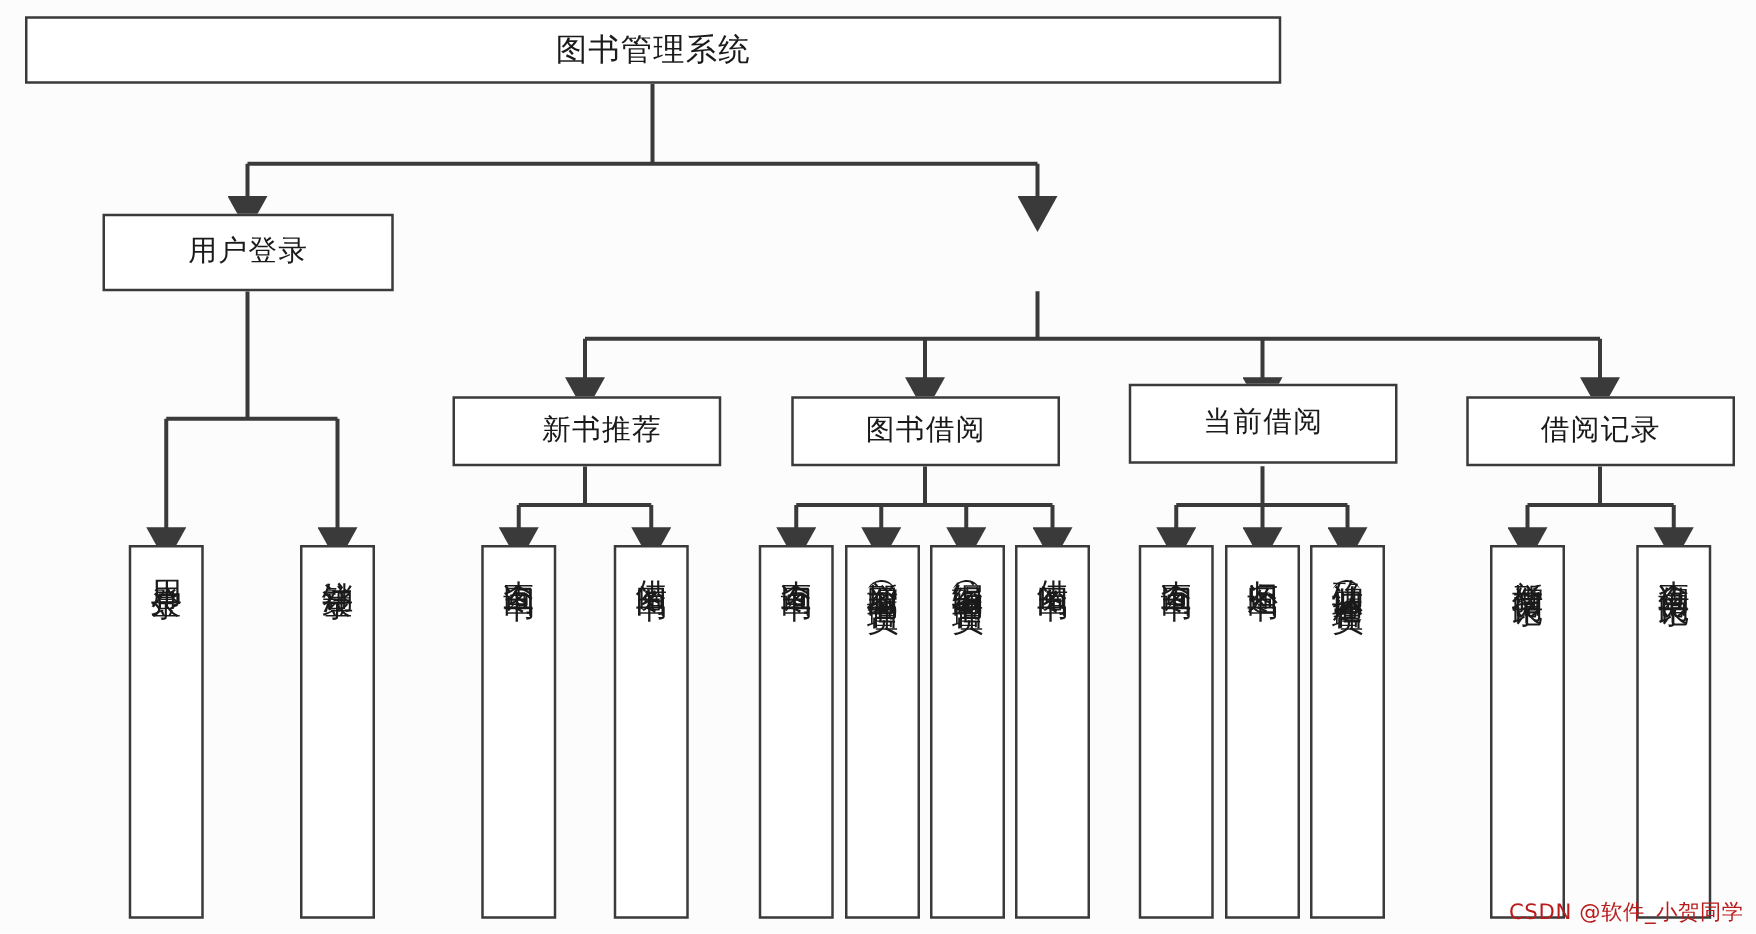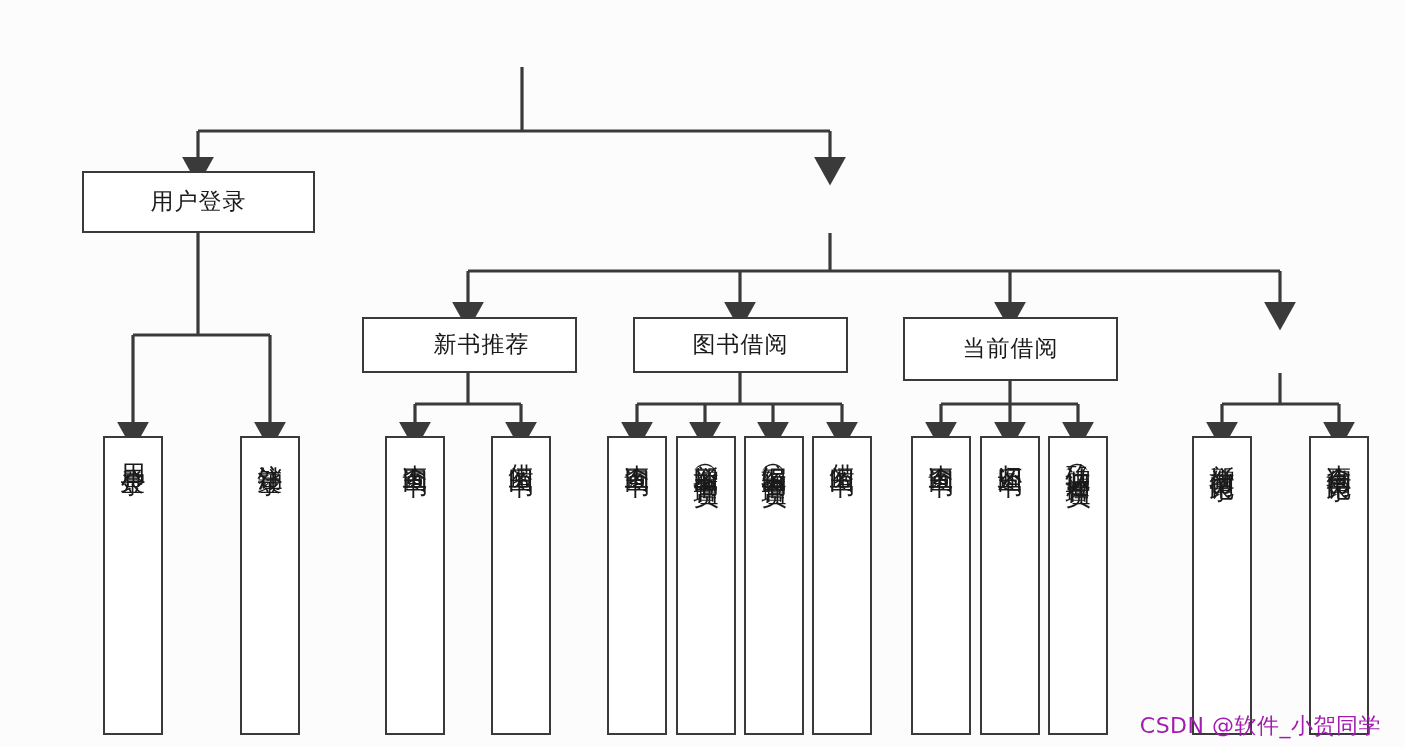--- a/index.html
+++ b/index.html
@@ -56,24 +56,24 @@
     text-orientation: upright;
     font-size: 25px;
     letter-spacing: 3px;
     line-height: 1;
   }
   .node.root .label {
     font-size: 25px;
   }
   #watermark {
     position: absolute;
-    right: 24px;
+    right: 10px;
     bottom: 6px;
-    font-size: 22px;
-    color: #a21caf;
+    font-size: 17px;
+    color: #b91c1c;
     letter-spacing: 0.5px;
     z-index: 3;
     white-space: pre;
   }
 </style>
 </head>
 <body>
 
 <div id="canvas">
 
@@ -120,33 +120,39 @@
       <path d="M1010,404 L1010,425" marker-end="url(#arrow)"></path>
       <path d="M1078,404 L1078,425" marker-end="url(#arrow)"></path>
 
       <path d="M1280,373 L1280,404"></path>
       <path d="M1222,404 L1339,404"></path>
       <path d="M1222,404 L1222,425" marker-end="url(#arrow)"></path>
       <path d="M1339,404 L1339,425" marker-end="url(#arrow)"></path>
     </g>
   </svg>
 
+  <div class="node horizontal root" style="left:20px; top:13px; width:1005px; height:54px;">
+    <span class="label">图书管理系统</span>
+  </div>
 
   <div class="node horizontal" style="left:82px; top:171px; width:233px; height:62px;">
     <span class="label">用户登录</span>
   </div>
 
   <div class="node horizontal" style="left:362px; top:317px; width:215px; height:56px;padding-left:24px;">
     <span class="label">新书推荐</span>
   </div>
   <div class="node horizontal" style="left:633px; top:317px; width:215px; height:56px;">
     <span class="label">图书借阅</span>
   </div>
-  <div class="node horizontal" style="left:903px; top:317px; width:215px; height:64px;">
+  <div class="node horizontal" style="left:903px; top:307px; width:215px; height:64px;">
     <span class="label">当前借阅</span>
+  </div>
+  <div class="node horizontal" style="left:1173px; top:317px; width:215px; height:56px;">
+    <span class="label">借阅记录</span>
   </div>
 
   <div class="node vertical" style="left:103px; top:436px; width:60px; height:299px;">
     <span class="label">用户登录</span>
   </div>
   <div class="node vertical" style="left:240px; top:436px; width:60px; height:299px;">
     <span class="label">注销登录</span>
   </div>
 
   <div class="node vertical" style="left:385px; top:436px; width:60px; height:299px;">

